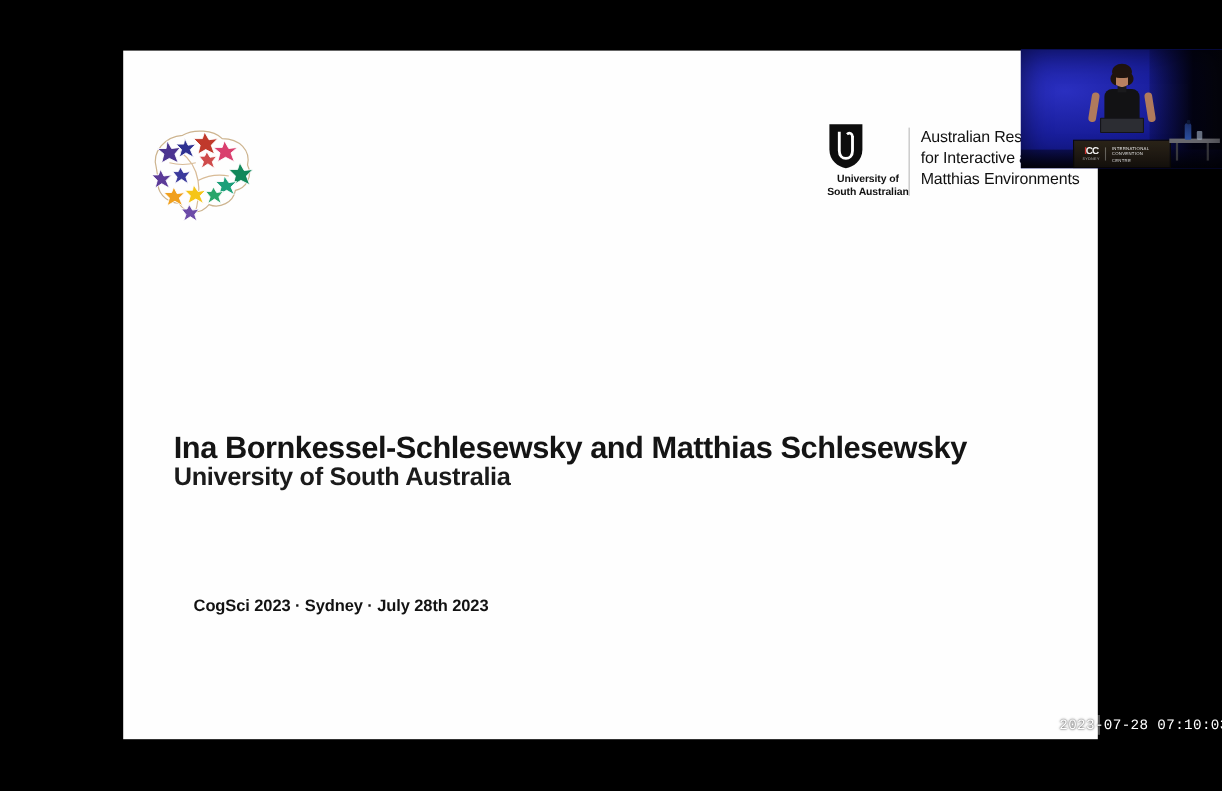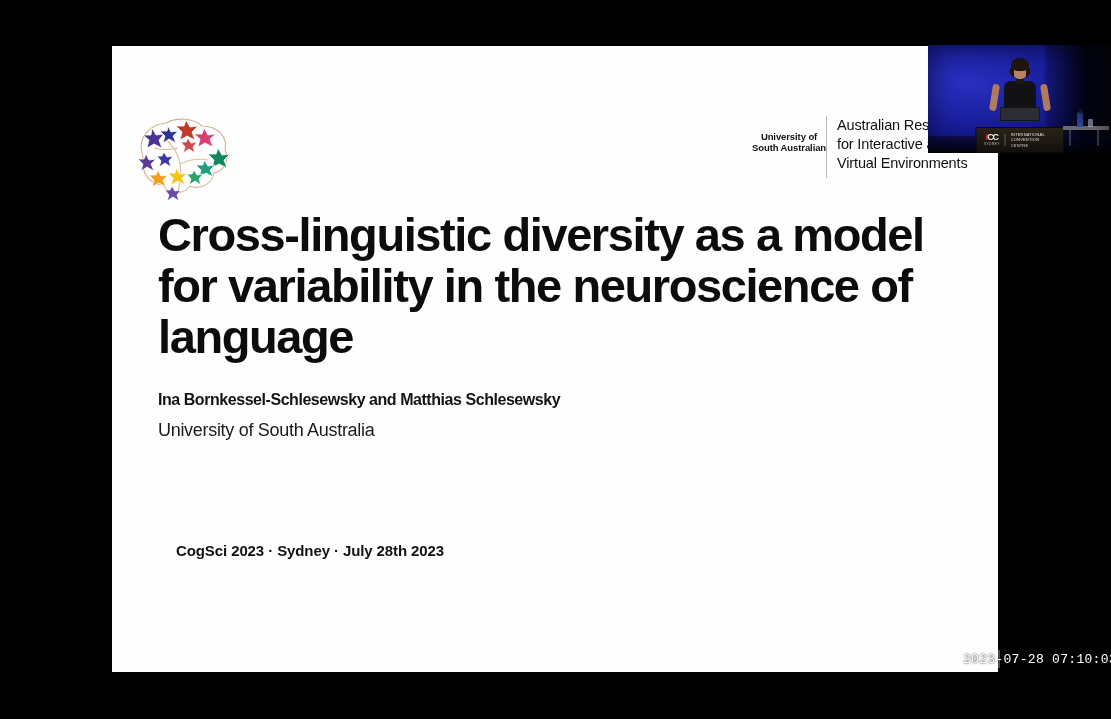--- a/index.html
+++ b/index.html
@@ -26,21 +26,21 @@
     left:18px; top:62px;
     width:108px; height:96px;
   }
   .unisa-block {
     position:absolute;
     left:640px; top:66px;
     display:flex; align-items:flex-start;
   }
   .unisa-shield-wrap {
     width:68px;
-    display:flex; flex-direction:row; align-items:flex-end;
+    display:flex; flex-direction:column; align-items:flex-start;
   }
   .unisa-shield { width:34px; height:42px; }
   .unisa-name {
     margin-top:3px;
     font-size:9.5px; font-weight:bold; line-height:1.22;
     color:#111; text-align:center; letter-spacing:-0.1px;
     white-space:nowrap;
   }
   .arc-divider {
     width:1px;
@@ -63,29 +63,29 @@
     font-size:47px;
     font-weight:bold;
     line-height:1.08;
     letter-spacing:-1.4px;
     color:#0c0c0c;
     font-stretch:condensed;
   }
   .authors {
     position:absolute;
     left:46px; top:345px;
-    font-size:16px; font-weight:bold;
+    font-size:28px; font-weight:bold;
     letter-spacing:-0.45px;
     color:#141414;
     white-space:nowrap;
   }
   .affiliation {
     position:absolute;
     left:46px; top:374px;
-    font-size:18px; font-weight:normal;
+    font-size:23px; font-weight:bold;
     letter-spacing:-0.3px;
     color:#1b1b1b;
     white-space:nowrap;
   }
   .venue-line {
     position:absolute;
     left:46px; top:496px;
     font-size:15px; font-weight:bold;
     letter-spacing:-0.1px;
     color:#121212;
@@ -275,25 +275,24 @@
       </svg>
       <div class="unisa-name">
         <div>University of</div>
         <div>South Australian</div>
       </div>
     </div>
     <div class="arc-divider"></div>
     <div class="arc-name">
       <div>Australian Resea</div>
       <div>for Interactive and</div>
-      <div>Virtual Environments</div>
+      <div>Matthias Environments</div>
     </div>
   </div>
 
-  <div class="title">Cross-linguistic diversity as a model for variability in the neuroscience of language</div>
   <div class="authors">Ina Bornkessel-Schlesewsky and Matthias Schlesewsky</div>
   <div class="affiliation">University of South Australia</div>
   <div class="venue-line">CogSci 2023 · Sydney · July 28th 2023</div>
 </div>
 
 <div class="video-overlay">
   <div class="stage-bg"></div>
   <div class="stage-dark-right"></div>
   <div class="stage-floor"></div>
 

